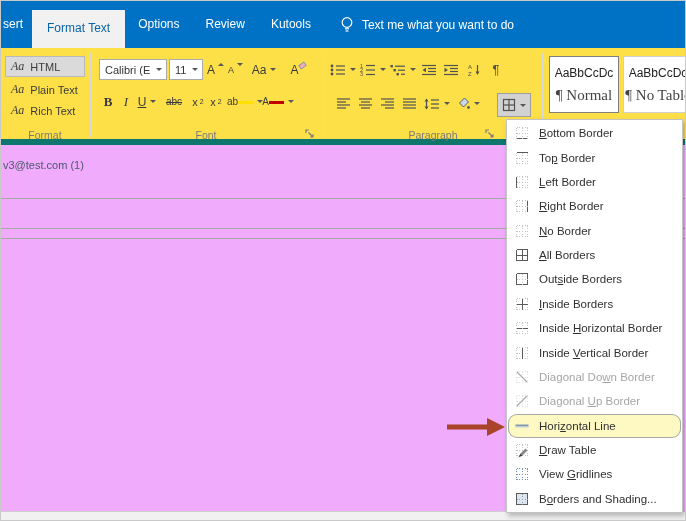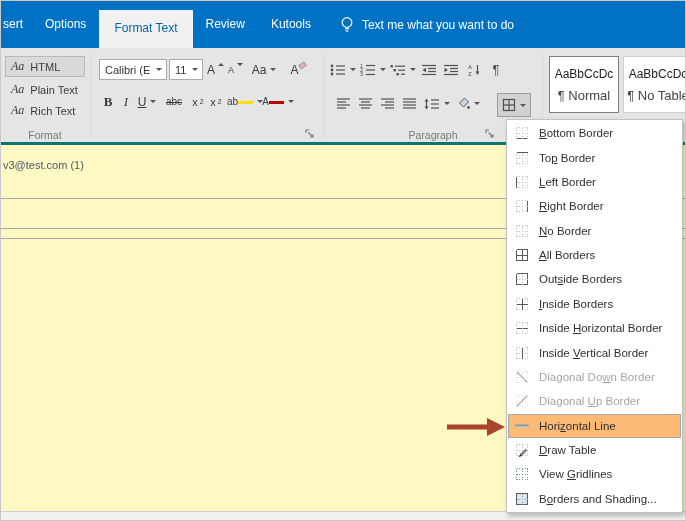--- a/index.html
+++ b/index.html
@@ -10,22 +10,22 @@
   
   .tabbar{position:absolute;left:0;top:0;width:100%;height:47px;background:#0072C6;
           display:flex;align-items:stretch;color:#fff;font-size:12px;}
   .tab{line-height:47px;padding:0 13px;white-space:nowrap;cursor:pointer;}
   .tab.cut{padding:0 9px 0 2px;}
   .tab.selected{background:#f1f1f1;color:#0a64a8;margin-top:9px;line-height:37px;padding:0 15px;}
   .tellme{display:flex;align-items:center;gap:8px;margin-left:16px;font-size:12px;white-space:nowrap;}
   .bulb{display:block;}
 
   
-  .ribbon{position:absolute;left:0;top:47px;width:100%;height:97px;background:#e5e5e5;
-          border-bottom:3px solid #0f766e;font-size:11px;color:#3b3b3b;}
+  .ribbon{position:absolute;left:0;top:47px;width:100%;height:97px;background:#fde047;
+          border-bottom:6px solid #0f766e;font-size:11px;color:#3b3b3b;}
   .vsep{position:absolute;top:5px;height:84px;width:1px;background:#d9d9d9;}
   .grp-label{position:absolute;top:81px;font-size:10.5px;color:#7a7a7a;text-align:center;}
   .launcher{position:absolute;width:13px;height:13px;border:none;background:transparent;padding:0;cursor:pointer;}
   .launcher svg{display:block;}
 
   .fmt-btn{position:absolute;left:4px;width:80px;height:21px;display:flex;align-items:center;gap:6px;
            padding:0 5px;font-size:11px;color:#3b3b3b;background:transparent;border:1px solid transparent;cursor:pointer;}
   .fmt-btn .aa{font-family:"Liberation Serif",serif;font-style:italic;font-size:12px;}
   .fmt-btn.selected{background:#dadada;border-color:#b9b9b9;}
 
@@ -58,50 +58,50 @@
   .gf{font-size:12px;}
   .gf.small{font-size:9px;}
   .eraser{display:inline-block;width:7px;height:5px;background:#eeb0c0;border:1px solid #999;
           transform:rotate(-35deg);margin-left:-2px;margin-top:-8px;}
   .pilcrow-glyph{font-size:13px;color:#515151;}
 
   .style-box{position:absolute;top:8px;width:70px;height:57px;background:#fff;border:1px solid #cfcfcf;
              display:flex;flex-direction:column;align-items:center;justify-content:center;gap:7px;cursor:pointer;}
   .style-box.selected{border-color:#7f7f7f;}
   .style-preview{font-size:12px;color:#222;white-space:nowrap;}
-  .style-name{font-size:13px;color:#444;white-space:nowrap;}
+  .style-name{font-size:15px;color:#444;white-space:nowrap;font-family:Liberation Serif, serif;}
 
   
-  .body-area{position:absolute;left:0;top:144px;width:100%;height:366px;background:#fef9c3;}
+  .body-area{position:absolute;left:0;top:144px;width:100%;height:366px;background:#f0abfc;}
   .recipient{position:absolute;left:2px;top:14px;font-size:11px;color:#4a5a6c;}
   .hline{position:absolute;left:0;width:100%;height:1px;background:#a8a8a8;}
   .window-bottom{position:absolute;left:0;top:510px;width:100%;height:11px;background:#f1f1f1;border-top:1px solid #cfcfcf;}
 
   
   .menu{position:absolute;left:505px;top:118px;width:177px;height:394px;background:#fff;
         border:1px solid #c3c3c3;box-shadow:2px 3px 5px rgba(0,0,0,0.25);display:flex;flex-direction:column;
         padding:1px;z-index:10;}
   .menu-item{flex:1;display:flex;align-items:center;gap:6px;padding:0 4px 0 3px;font-size:11.5px;color:#303030;cursor:pointer;}
   .menu-item .mi-icon{width:22px;display:flex;justify-content:center;}
-  .menu-item.highlighted{background:#fdba74;box-shadow:inset 0 0 0 1px #a9a9a9;}
+  .menu-item.highlighted{background:#fef9c3;box-shadow:inset 0 0 0 1px #a9a9a9;border-radius:9px;}
   .menu-item.disabled{color:#a6a6a6;cursor:default;}
   .menu-item.disabled svg{opacity:.5;}
   .menu-item u{text-decoration:underline;}
 
   .pointer-arrow{position:absolute;left:444px;top:415px;z-index:11;}
 </style>
 </head>
 <body>
 
 <div id="app">
 
   <div class="tabbar">
     <div class="tab cut">sert</div>
+    <div class="tab selected">Format Text</div>
     <div class="tab">Options</div>
-    <div class="tab selected">Format Text</div>
     <div class="tab">Review</div>
     <div class="tab">Kutools</div>
     <div class="tellme">
       <svg class="bulb" width="14" height="17" viewBox="0 0 14 17">
         <circle cx="7" cy="6.5" r="4.8" fill="none" stroke="#ffffff" stroke-width="1.2"></circle>
         <line x1="5" y1="12.8" x2="9" y2="12.8" stroke="#ffffff" stroke-width="1.2"></line>
         <line x1="5.6" y1="15" x2="8.4" y2="15" stroke="#ffffff" stroke-width="1.2"></line>
       </svg>
       <span>Text me what you want to do</span>
     </div>
@@ -178,20 +178,21 @@
       <span class="dda"></span>
     </button>
     <button class="rbtn" style="left:262px;top:43px;width:30px;">
       <span class="stackwrap">
         <span>A</span>
         <span class="bar red"></span>
       </span>
       <span class="dda"></span>
     </button>
 
+    <div class="grp-label" style="left:90px;width:230px;">Font</div>
     <button class="launcher" style="left:304px;top:80px;">
       <svg width="11" height="11" viewBox="0 0 11 11">
         <polyline points="1,4 1,1 4,1" fill="none" stroke="#7c7c7c" stroke-width="1.2"></polyline>
         <line x1="3.5" y1="3.5" x2="7.5" y2="7.5" stroke="#7c7c7c" stroke-width="1.2"></line>
         <polygon points="8.5,8.5 4.8,8.5 8.5,4.8" fill="#7c7c7c"></polygon>
       </svg>
     </button>
     <div class="vsep" style="left:322px;"></div>
 
     <button class="rbtn" style="left:328px;top:11px;width:28px;">

